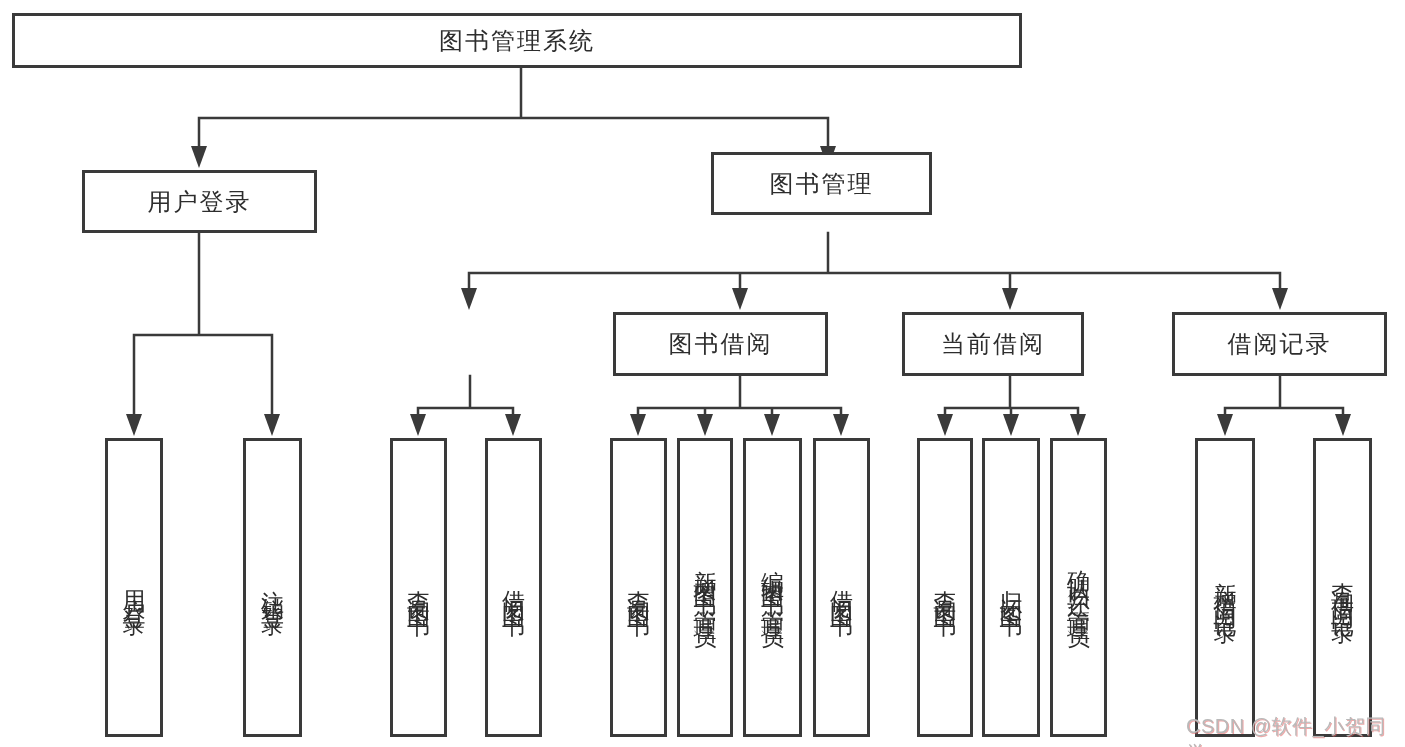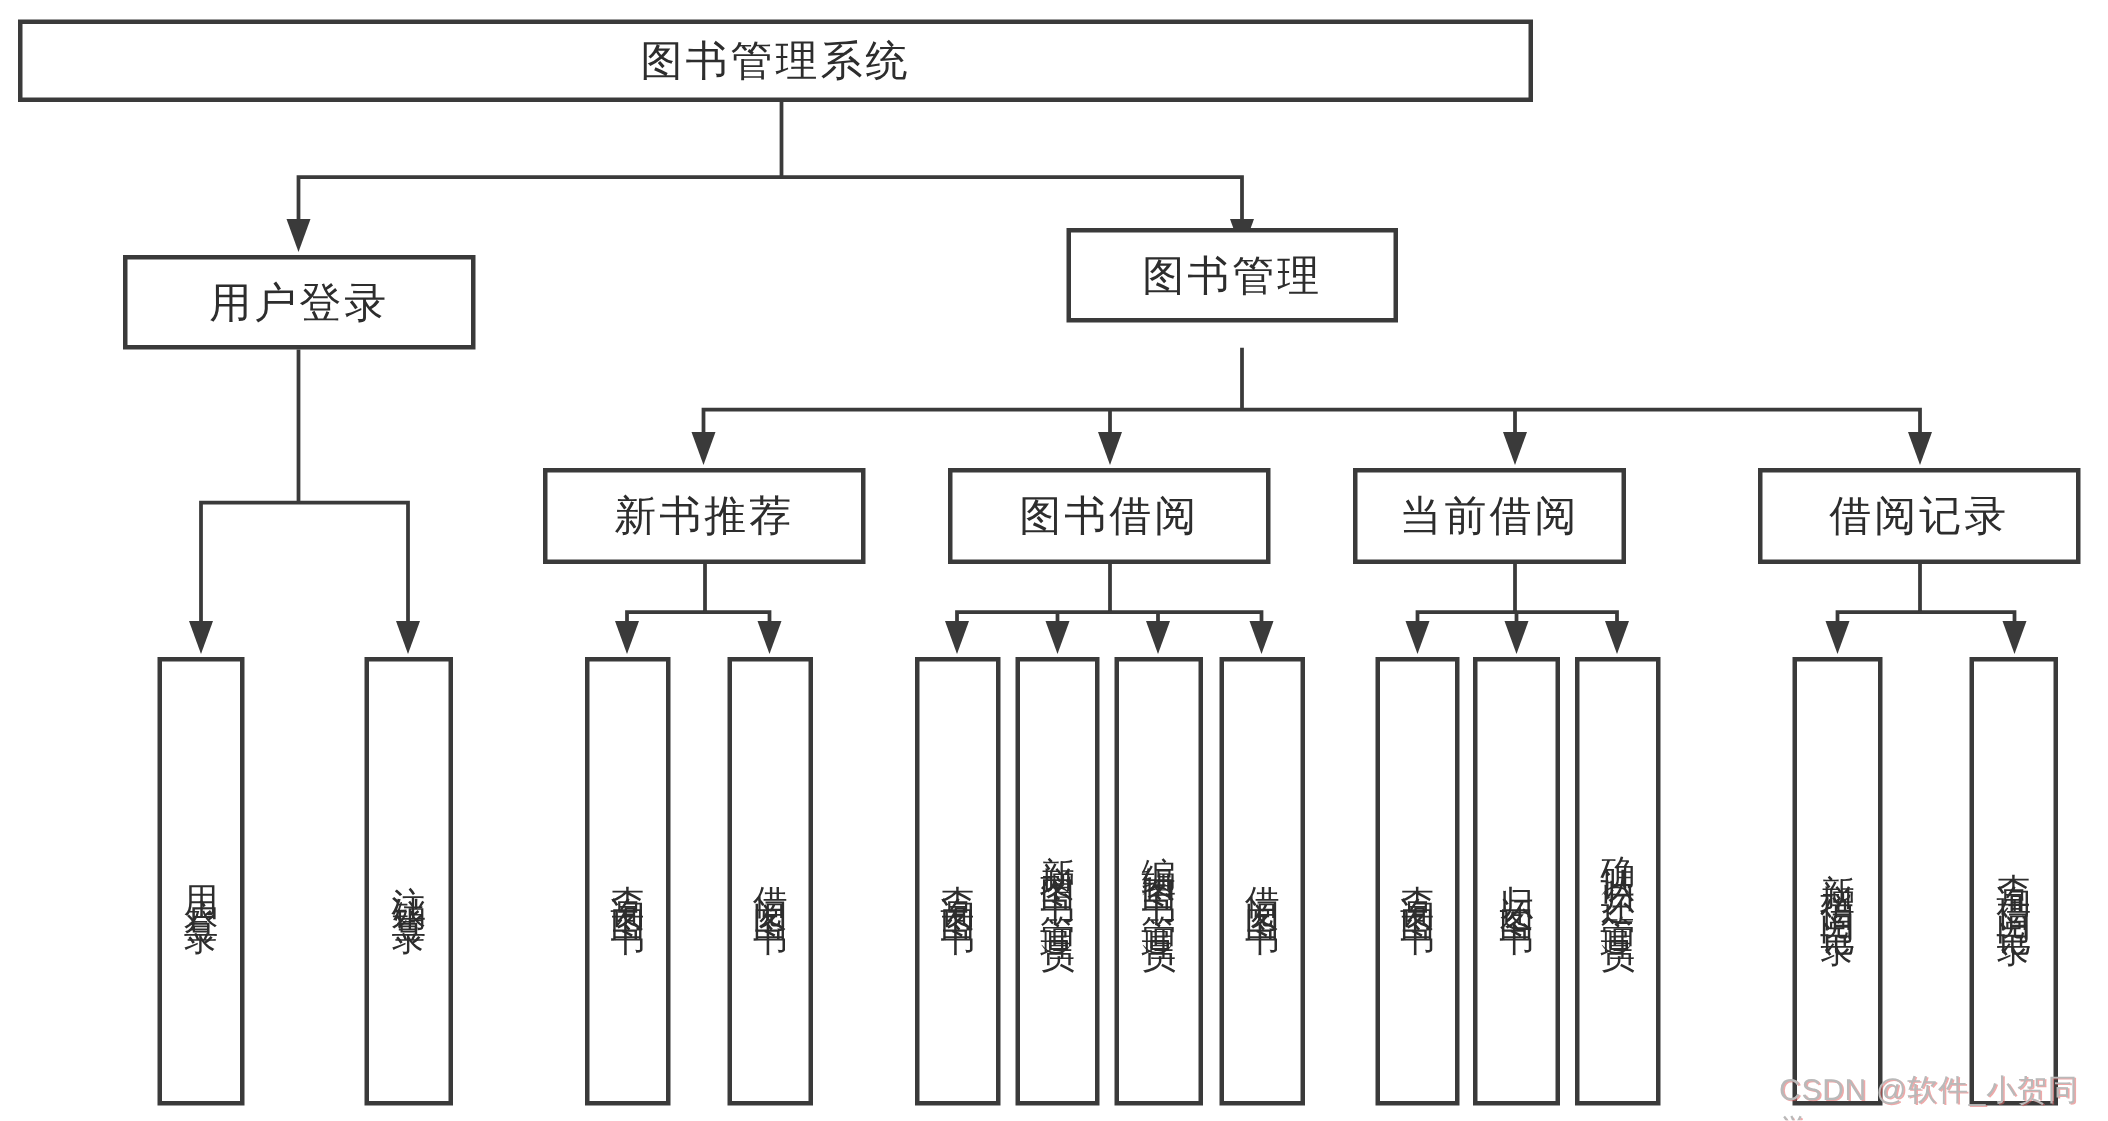--- a/index.html
+++ b/index.html
@@ -7,21 +7,21 @@
     position:relative;width:1405px;height:747px;background:#ffffff;
     font-family:"Liberation Sans", sans-serif;overflow:hidden;
   }
   .edges{position:absolute;left:0;top:0;width:1405px;height:747px;}
   .node{
     position:absolute;box-sizing:border-box;background:#ffffff;
     border:3px solid #3a3a3a;color:#2d2d2d;
     display:flex;align-items:center;justify-content:center;
     white-space:nowrap;
   }
-  .h-node{font-size:28px;letter-spacing:2px;}
+  .h-node{font-size:24px;letter-spacing:2px;}
   .v-node{
     writing-mode:vertical-rl;text-orientation:mixed;
     font-size:23px;letter-spacing:8px;line-height:1;
     top:438px;height:299px;
   }
   .watermark{
     position:absolute;left:1186px;top:713px;
     font-size:20px;color:#b9b9b9;letter-spacing:0.5px;
     text-shadow:1px 1px 0 rgba(226,98,98,0.55);
   }
@@ -76,22 +76,21 @@
       <polygon points="1217,414 1233,414 1225,436"></polygon>
       <polygon points="1335,414 1351,414 1343,436"></polygon>
     </g>
   </svg>
 
   <div class="node h-node" style="left:12px;top:13px;width:1010px;height:55px">图书管理系统</div>
 
   <div class="node h-node" style="left:82px;top:170px;width:235px;height:63px">用户登录</div>
   <div class="node h-node" style="left:711px;top:152px;width:221px;height:63px">图书管理</div>
 
-  <div class="node h-node" style="left:362px;top:312px;width:215px;height:64px">新书推荐</div>
-  <div class="node h-node" style="left:632px;top:312px;width:215px;height:64px">图书借阅</div>
+  <div class="node h-node" style="left:613px;top:312px;width:215px;height:64px">图书借阅</div>
   <div class="node h-node" style="left:902px;top:312px;width:182px;height:64px">当前借阅</div>
   <div class="node h-node" style="left:1172px;top:312px;width:215px;height:64px">借阅记录</div>
 
   <div class="node v-node" style="left:105px;width:58px">用户登录</div>
   <div class="node v-node" style="left:243px;width:59px">注销登录</div>
 
   <div class="node v-node" style="left:390px;width:57px">查询图书</div>
   <div class="node v-node" style="left:485px;width:57px">借阅图书</div>
 
   <div class="node v-node" style="left:610px;width:57px">查询图书</div>

